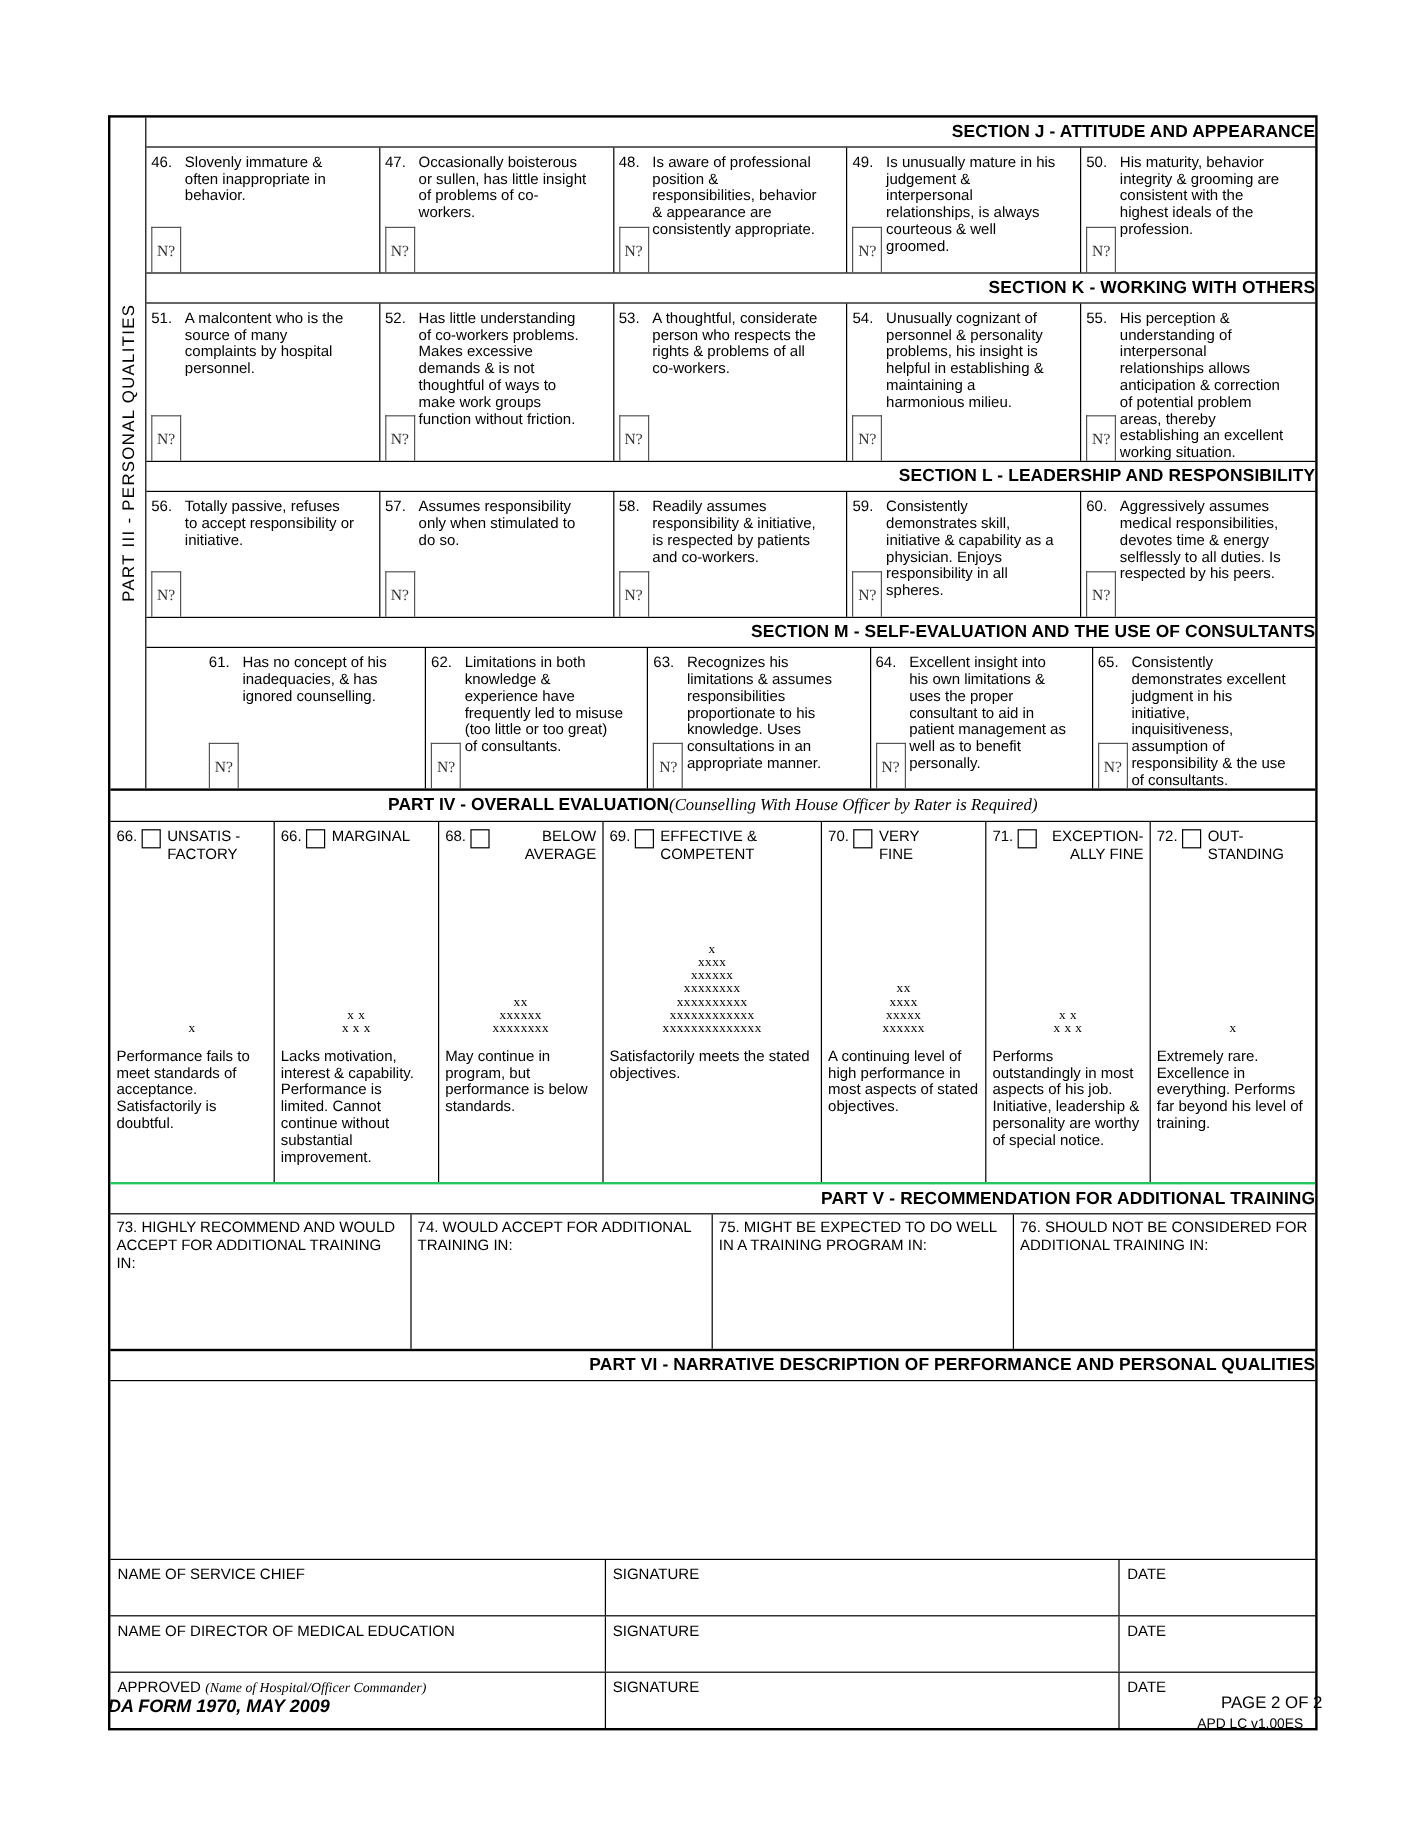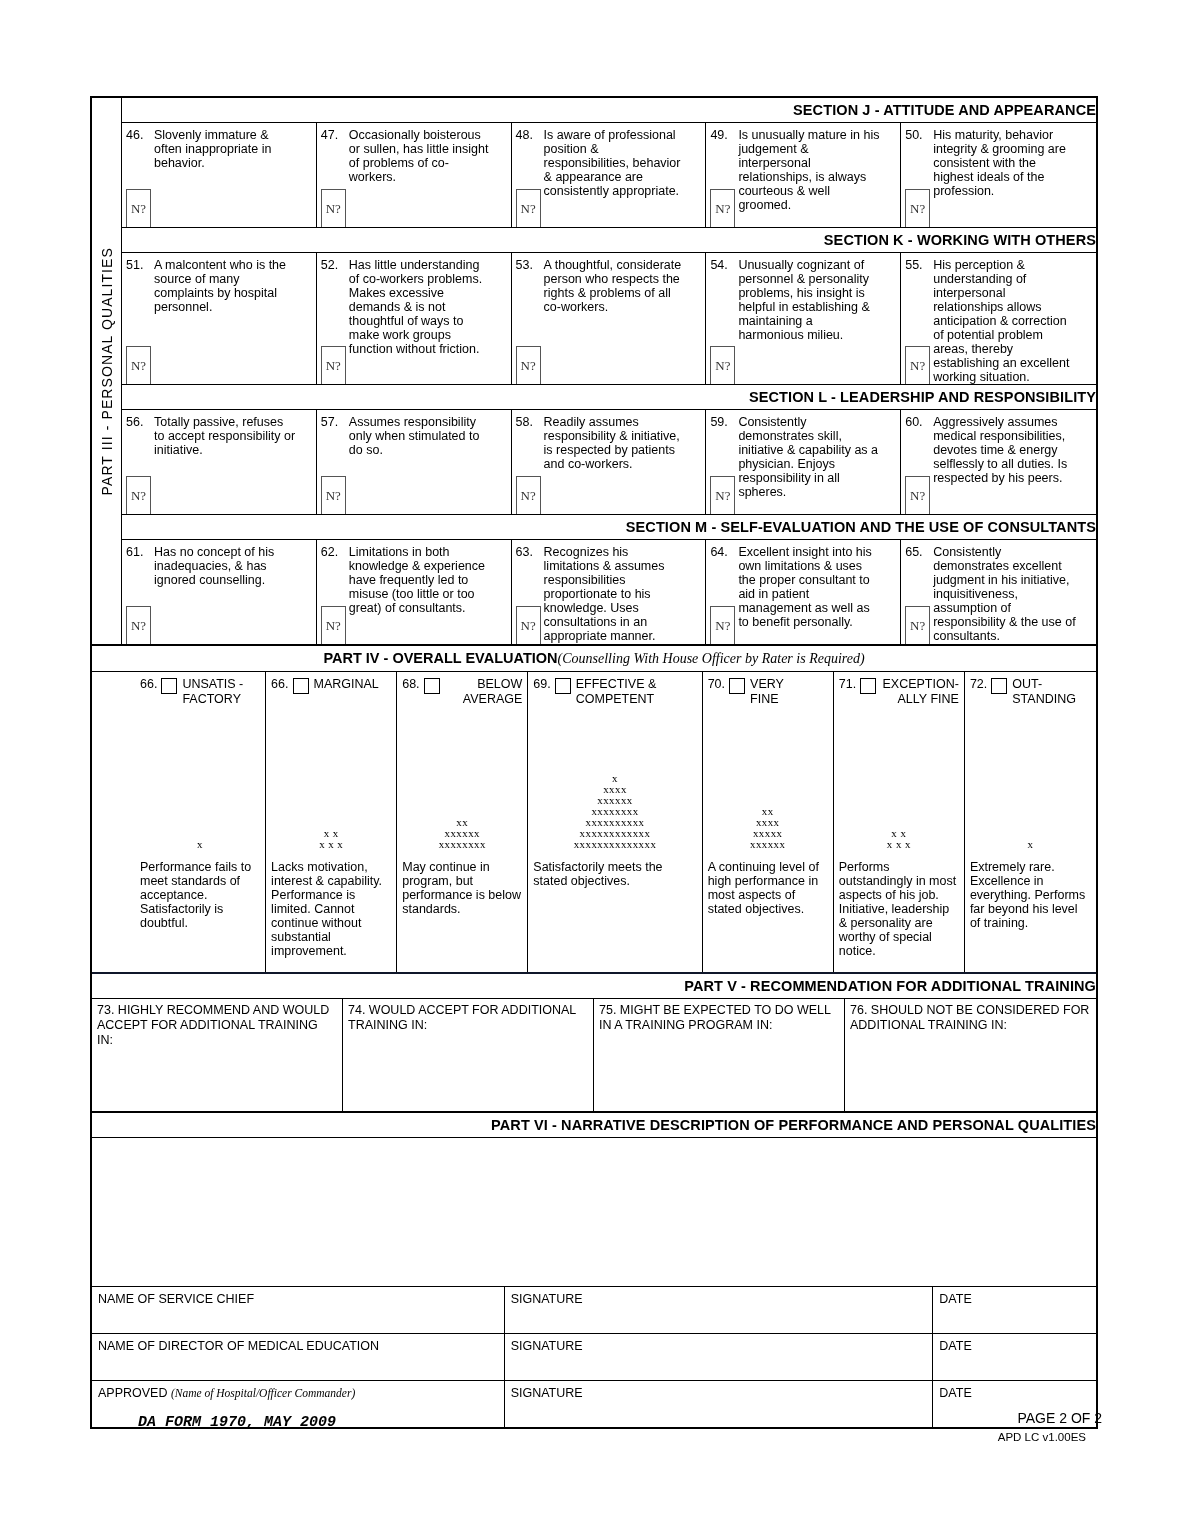--- a/index.html
+++ b/index.html
@@ -33,21 +33,21 @@
     box-sizing:border-box;
   }
   .vlabel span{
     writing-mode:vertical-rl;transform:rotate(180deg);
     font-size:14px;letter-spacing:1.1px;white-space:nowrap;
   }
   .p3body{flex:1 1 auto;min-width:0;}
 
   
   .items{display:flex;border-bottom:1.5px solid #000;}
-  .items.nb{border-bottom:none;}
+  .items.nb{border-bottom:none;margin-left:48px;}
   .item{
     flex:1 1 20%;width:20%;box-sizing:border-box;
     border-right:1.5px solid #000;
     position:relative;
     padding:5px 20px 0 4px;
     min-height:104px;
   }
   .item:last-child{border-right:none;}
   .itop{display:flex;gap:4px;align-items:flex-start;}
   .inum{font-size:12.5px;line-height:1.12;flex:0 0 auto;width:24px;}
@@ -118,22 +118,22 @@
   .sigrow .c1{flex:0 0 41%;width:41%;border-right:1.5px solid #000;}
   .sigrow .c2{flex:0 0 42.6%;width:42.6%;border-right:1.5px solid #000;}
   .sigrow .c3{flex:1 1 auto;}
   .sigcell{padding:5px 6px 0 6px;height:46px;box-sizing:border-box;font-size:12.5px;}
   .sigsmall{font-family:"Liberation Serif", serif;font-style:italic;font-size:11.5px;}
 
   
   .footer{position:absolute;left:90px;top:1414px;width:1012px;}
   .f-left{
     position:absolute;left:0;top:0;
-    font-family:Liberation Mono, monospace;
-    font-weight:bold;font-style:italic;font-size:15px;margin-left:48px;
+    font-family:Liberation Sans, sans-serif;
+    font-weight:bold;font-style:italic;font-size:15px;
   }
   .f-r1{position:absolute;right:0;top:-4px;font-size:14px;text-align:right;padding-left:16px;}
   .f-r2{position:absolute;right:16px;top:17px;font-size:11.5px;text-align:right;}
 </style>
 </head>
 <body>
 
 <div class="page">
 
   <div class="form">
@@ -300,21 +300,21 @@
           </div>
         </div>
 
       </div>
     </div>
 
     <div class="p4head">
       <b>PART IV - OVERALL EVALUATION</b><i>(Counselling With House Officer by Rater is Required)</i>
     </div>
 
-    <div class="p4row" style="border-bottom:2px solid #0f172a;padding-left:43px;">
+    <div class="p4row" style="border-bottom:2px solid #22c55e;">
 
       <div class="p4col">
         <div class="cbline">
           <div class="cbnum">66.</div>
           <div class="cbwrap">
             <div class="cbox"></div>
             <div class="cblabel" style="white-space:pre-line;">UNSATIS -
 FACTORY</div>
           </div>
         </div>

